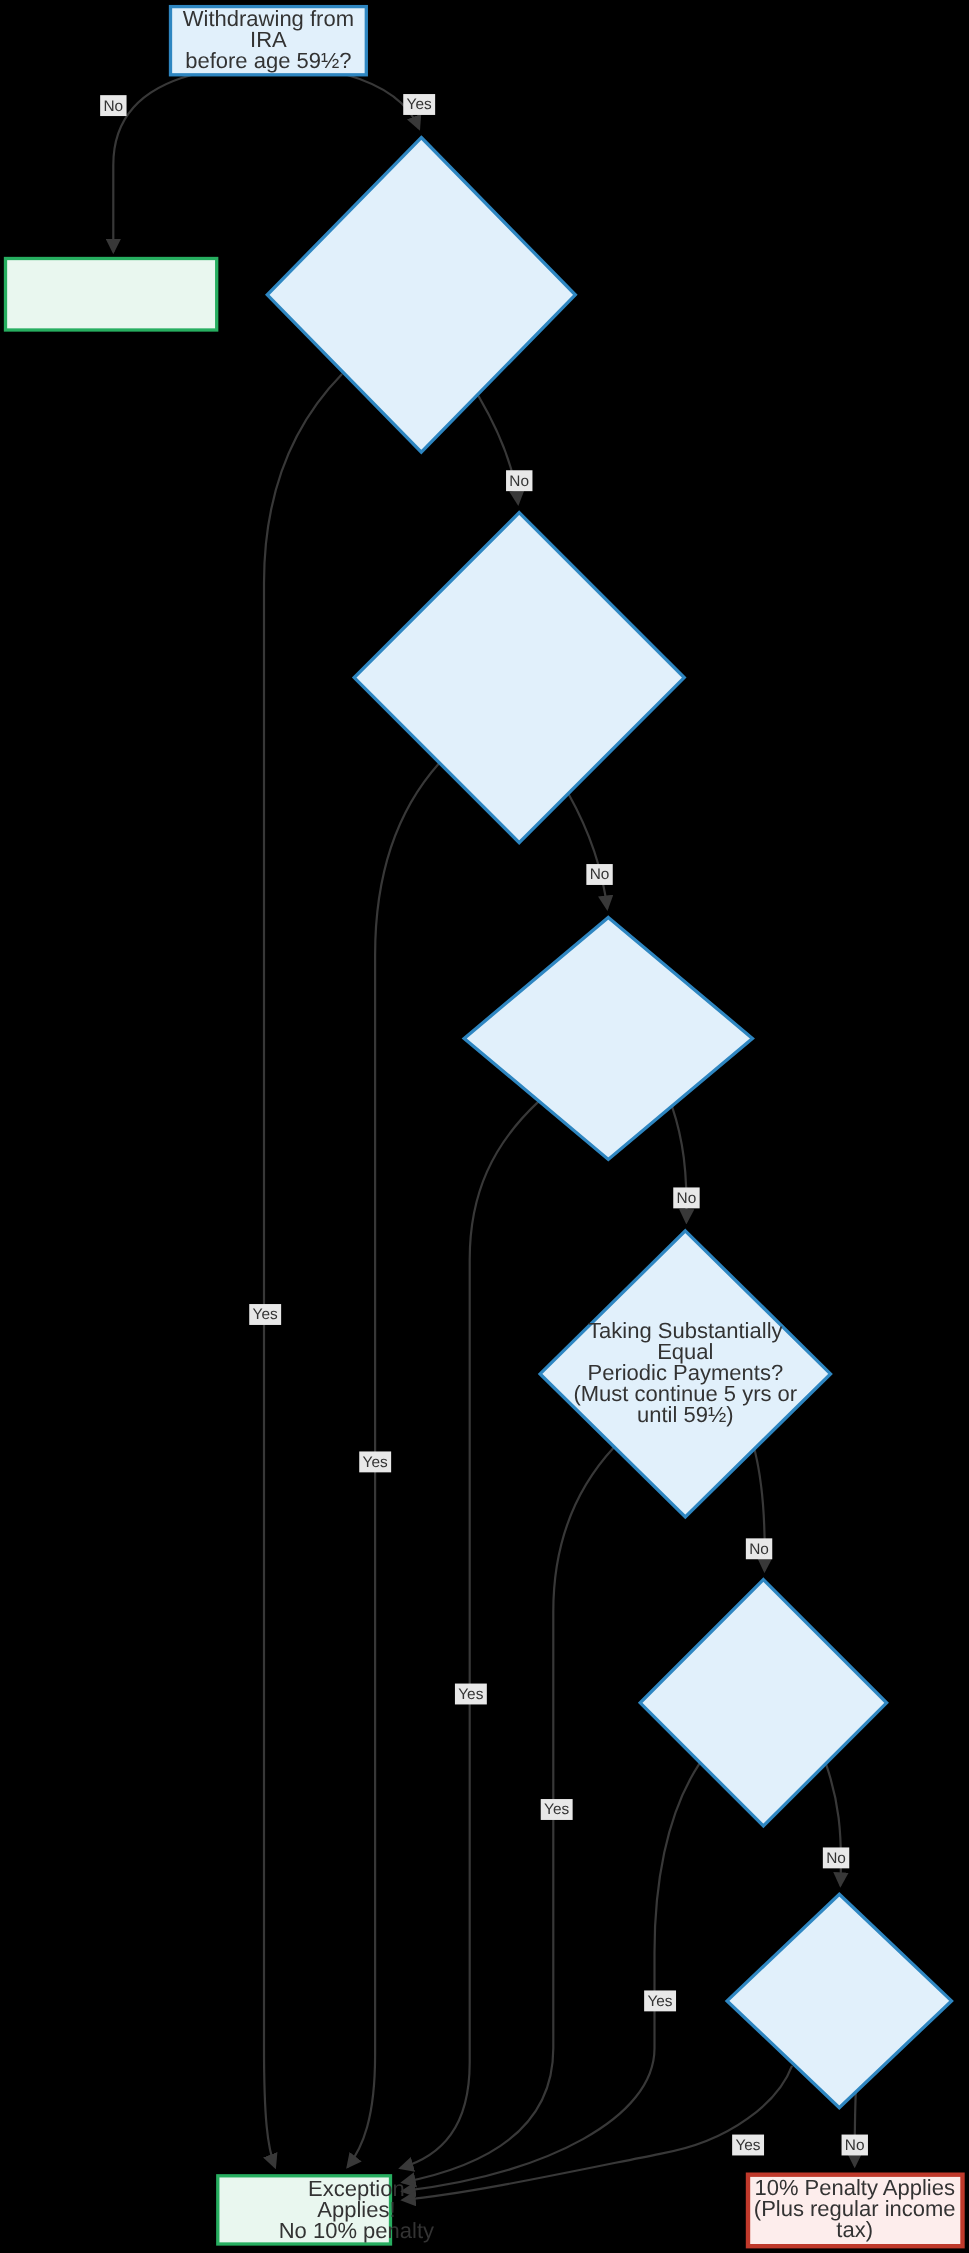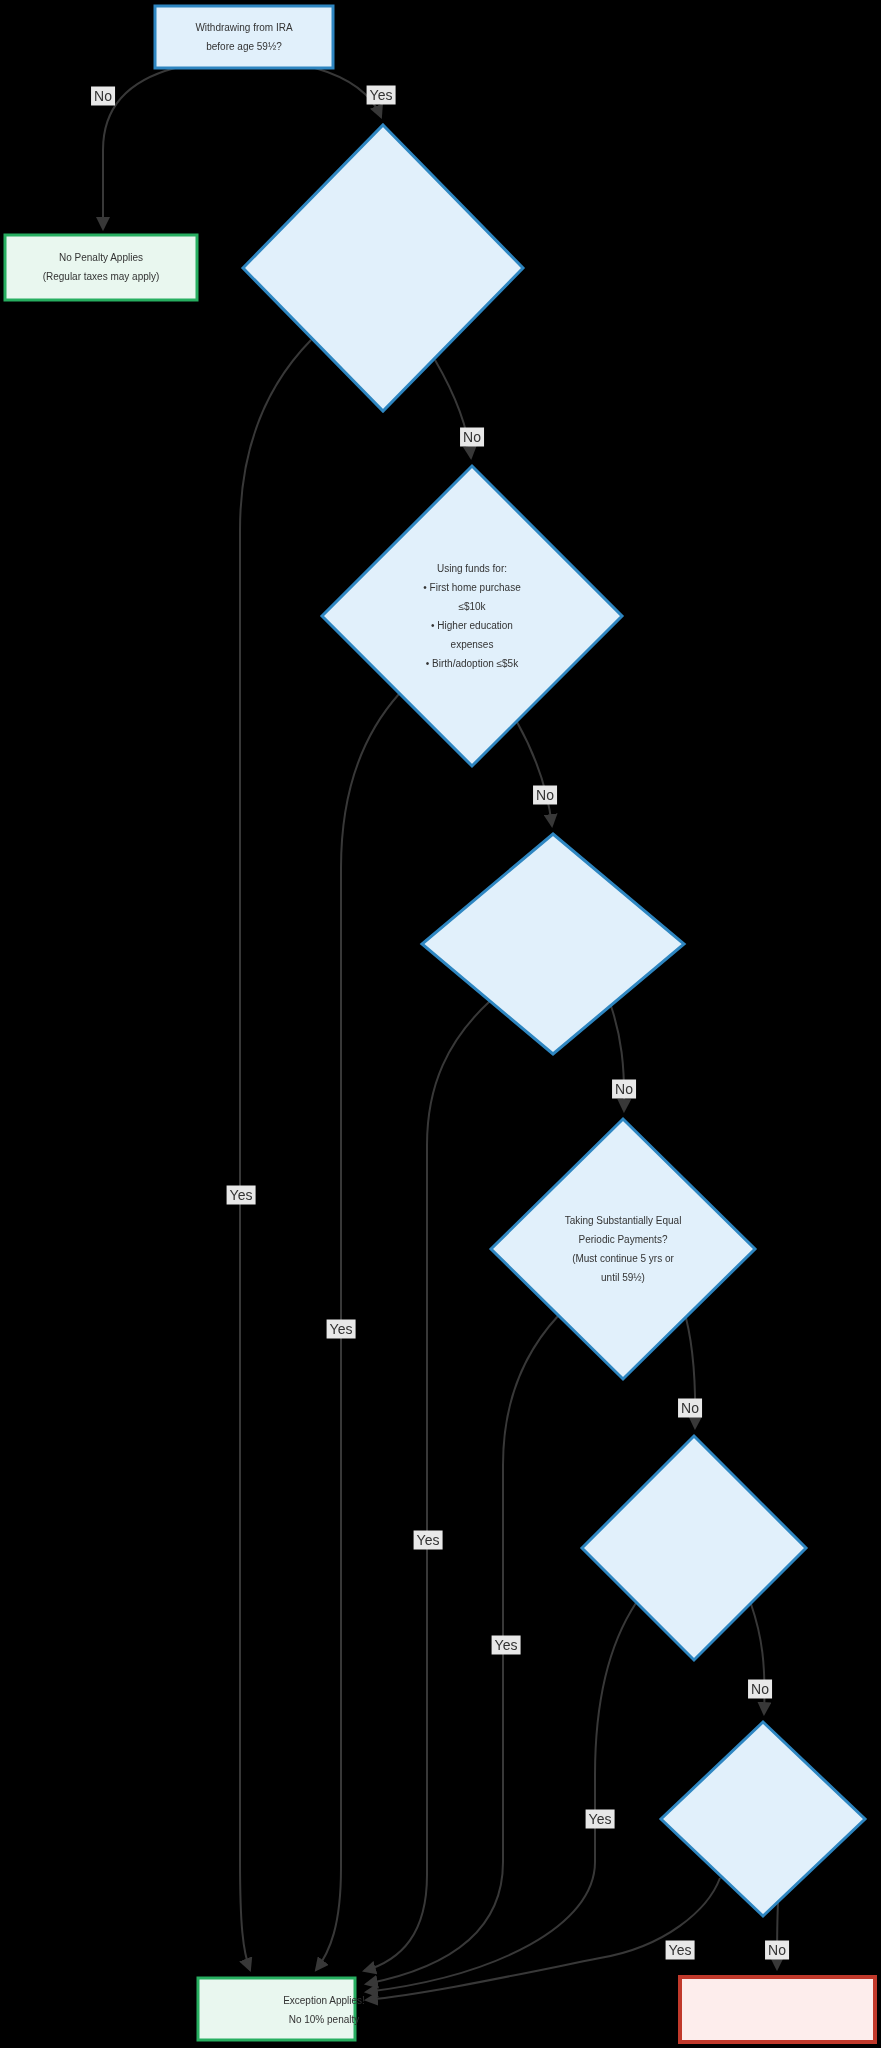--- a/index.html
+++ b/index.html
@@ -14,21 +14,21 @@
   .edge{fill:none;stroke:var(--edge,#383838);stroke-width:2px;}
   .shape-decision{fill:var(--decision-fill,#e1f0fb);stroke:var(--decision-border,#2e86c1);stroke-width:3px;}
   .shape-success{fill:var(--success-fill,#e9f7ef);stroke:var(--success-border,#27ae60);stroke-width:3px;}
   .shape-danger{fill:var(--danger-fill,#fdedec);stroke:var(--danger-border,#c0392b);stroke-width:4px;}
   .node-label{
     position:absolute;
     transform:translate(-50%,-50%);
     text-align:center;
     white-space:pre-line;
     color:var(--text,#333333);
-    font-size:10px;
+    font-size:20px;
     line-height:19px;
   }
   .edge-chip{
     position:absolute;
     transform:translate(-50%,-50%);
     background:var(--label-bg,#e8e8e8);
     color:var(--text,#333333);
     font-size:14px;
     line-height:17px;
     padding:1px 3px;
@@ -68,34 +68,28 @@
     <polygon class="shape-decision" points="553,834 684,944 553,1054 422,944"></polygon>
     <polygon class="shape-decision" points="623,1119 755,1249 623,1379 491,1249"></polygon>
     <polygon class="shape-decision" points="694,1436 806,1548 694,1660 582,1548"></polygon>
     <polygon class="shape-decision" points="763,1722 865,1819 763,1916 661,1819"></polygon>
     <rect class="shape-success" x="198" y="1978" width="157" height="62"></rect>
     <rect class="shape-danger" x="680" y="1977" width="195" height="65"></rect>
   </svg>
 
   <div class="node-label" style="left:244px;top:37px;width:176px;">Withdrawing from IRA
 before age 59½?</div>
-  <div class="node-label" style="left:101px;top:267px;width:190px;">No Penalty Applies
-(Regular taxes may apply)</div>
-  <div class="node-label" style="left:472px;top:616px;width:210px;">Using funds for:
-• First home purchase
-≤$10k
-• Higher education
-expenses
-• Birth/adoption ≤$5k</div>
   <div class="node-label" style="left:623px;top:1249px;width:220px;">Taking Substantially Equal
 Periodic Payments?
 (Must continue 5 yrs or
 until 59½)</div>
   <div class="node-label" style="left:276px;top:2010px;width:155px;margin-left:48px;">Exception Applies!
 No 10% penalty</div>
+  <div class="node-label" style="left:777px;top:2009px;width:192px;">10% Penalty Applies
+(Plus regular income tax)</div>
 
   <div class="edge-chip" style="left:103px;top:96px;">No</div>
   <div class="edge-chip" style="left:381px;top:95px;">Yes</div>
   <div class="edge-chip" style="left:472px;top:437px;">No</div>
   <div class="edge-chip" style="left:241px;top:1195px;">Yes</div>
   <div class="edge-chip" style="left:545px;top:795px;">No</div>
   <div class="edge-chip" style="left:341px;top:1329px;">Yes</div>
   <div class="edge-chip" style="left:624px;top:1089px;">No</div>
   <div class="edge-chip" style="left:428px;top:1540px;">Yes</div>
   <div class="edge-chip" style="left:690px;top:1408px;">No</div>

